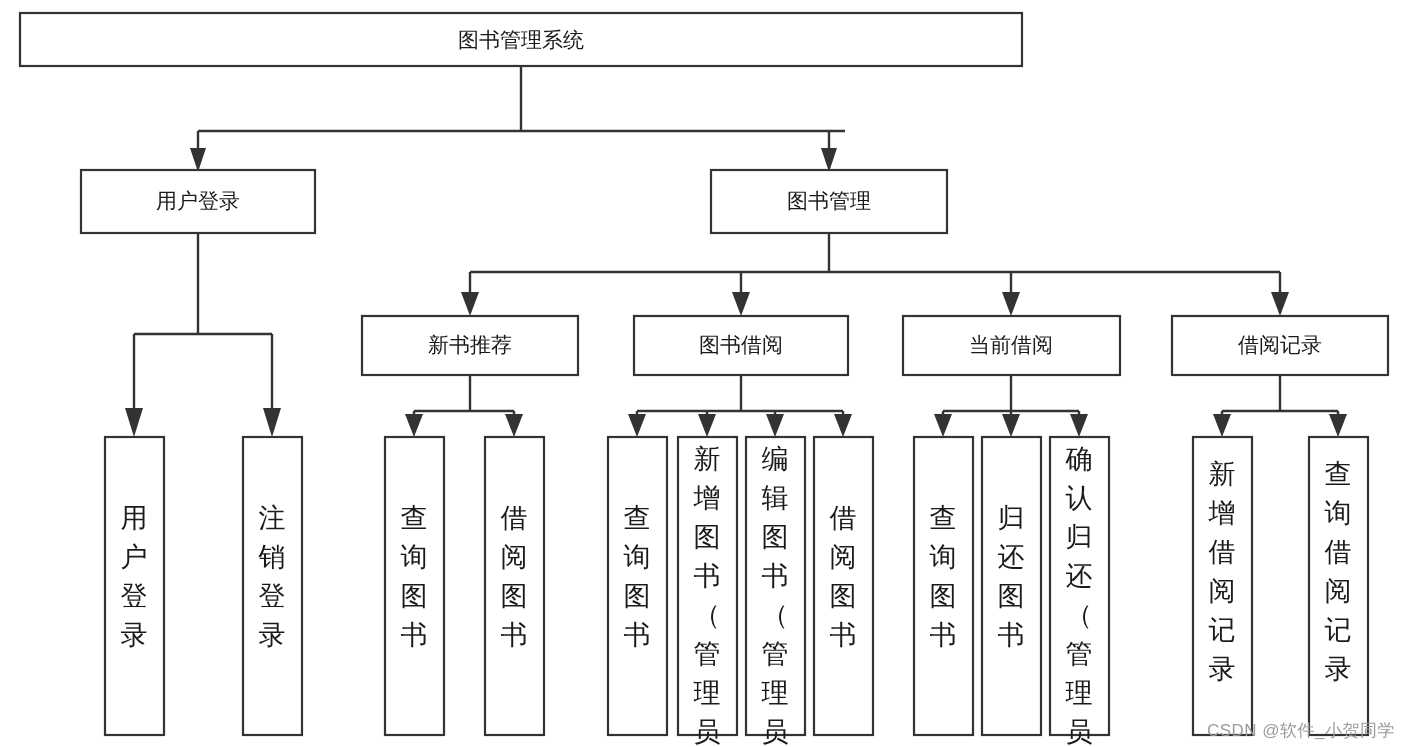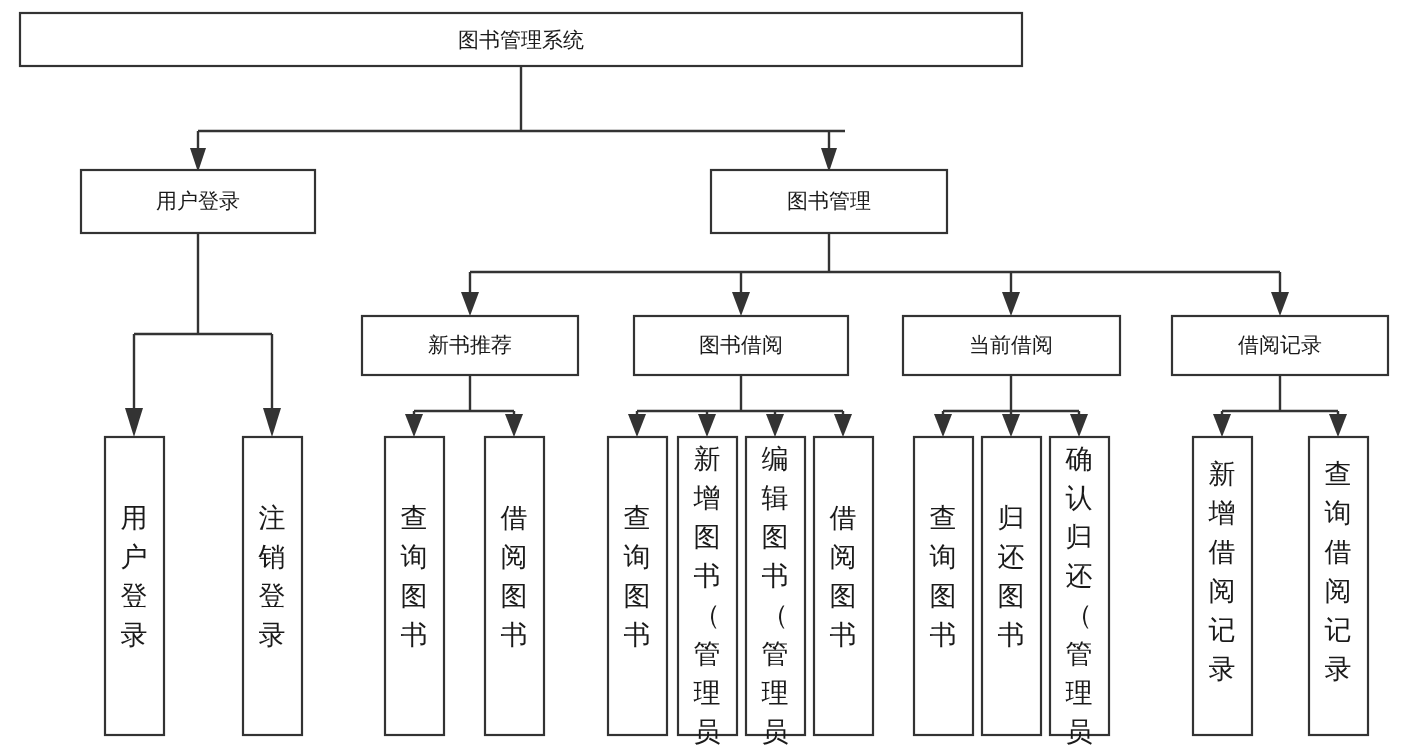--- a/index.html
+++ b/index.html
@@ -206,14 +206,15 @@
       <text class="node-label-v" x="1222" y="483"><tspan x="1222" y="483">新</tspan><tspan x="1222" y="522">增</tspan><tspan x="1222" y="561">借</tspan><tspan x="1222" y="600">阅</tspan><tspan x="1222" y="639">记</tspan><tspan x="1222" y="678">录</tspan></text>
     </g>
 
     <g>
       <rect class="node-box" x="1309" y="437" width="59" height="298"></rect>
       <text class="node-label-v" x="1338" y="483"><tspan x="1338" y="483">查</tspan><tspan x="1338" y="522">询</tspan><tspan x="1338" y="561">借</tspan><tspan x="1338" y="600">阅</tspan><tspan x="1338" y="639">记</tspan><tspan x="1338" y="678">录</tspan></text>
     </g>
 
   </svg>
 
+  <div class="watermark-text">CSDN @软件_小贺同学</div>
 
 </div>
 
 </body></html>

